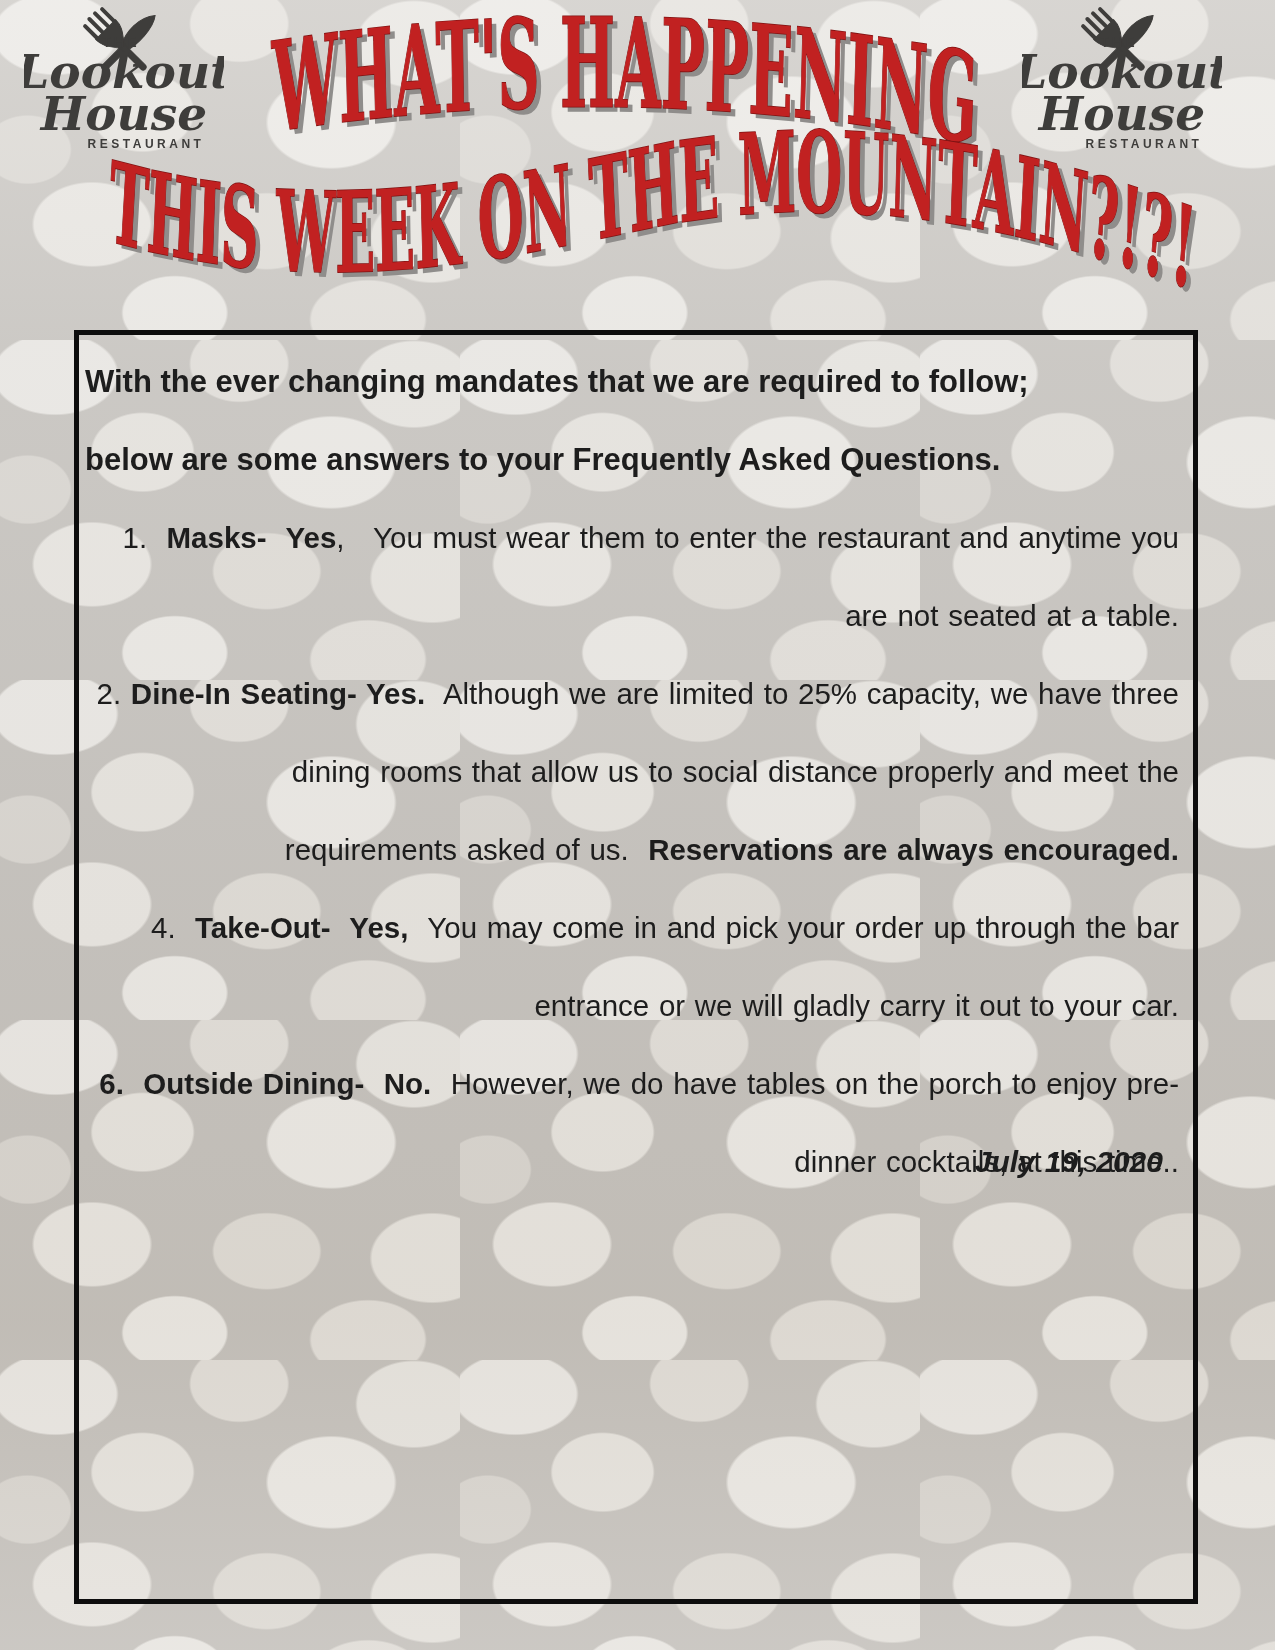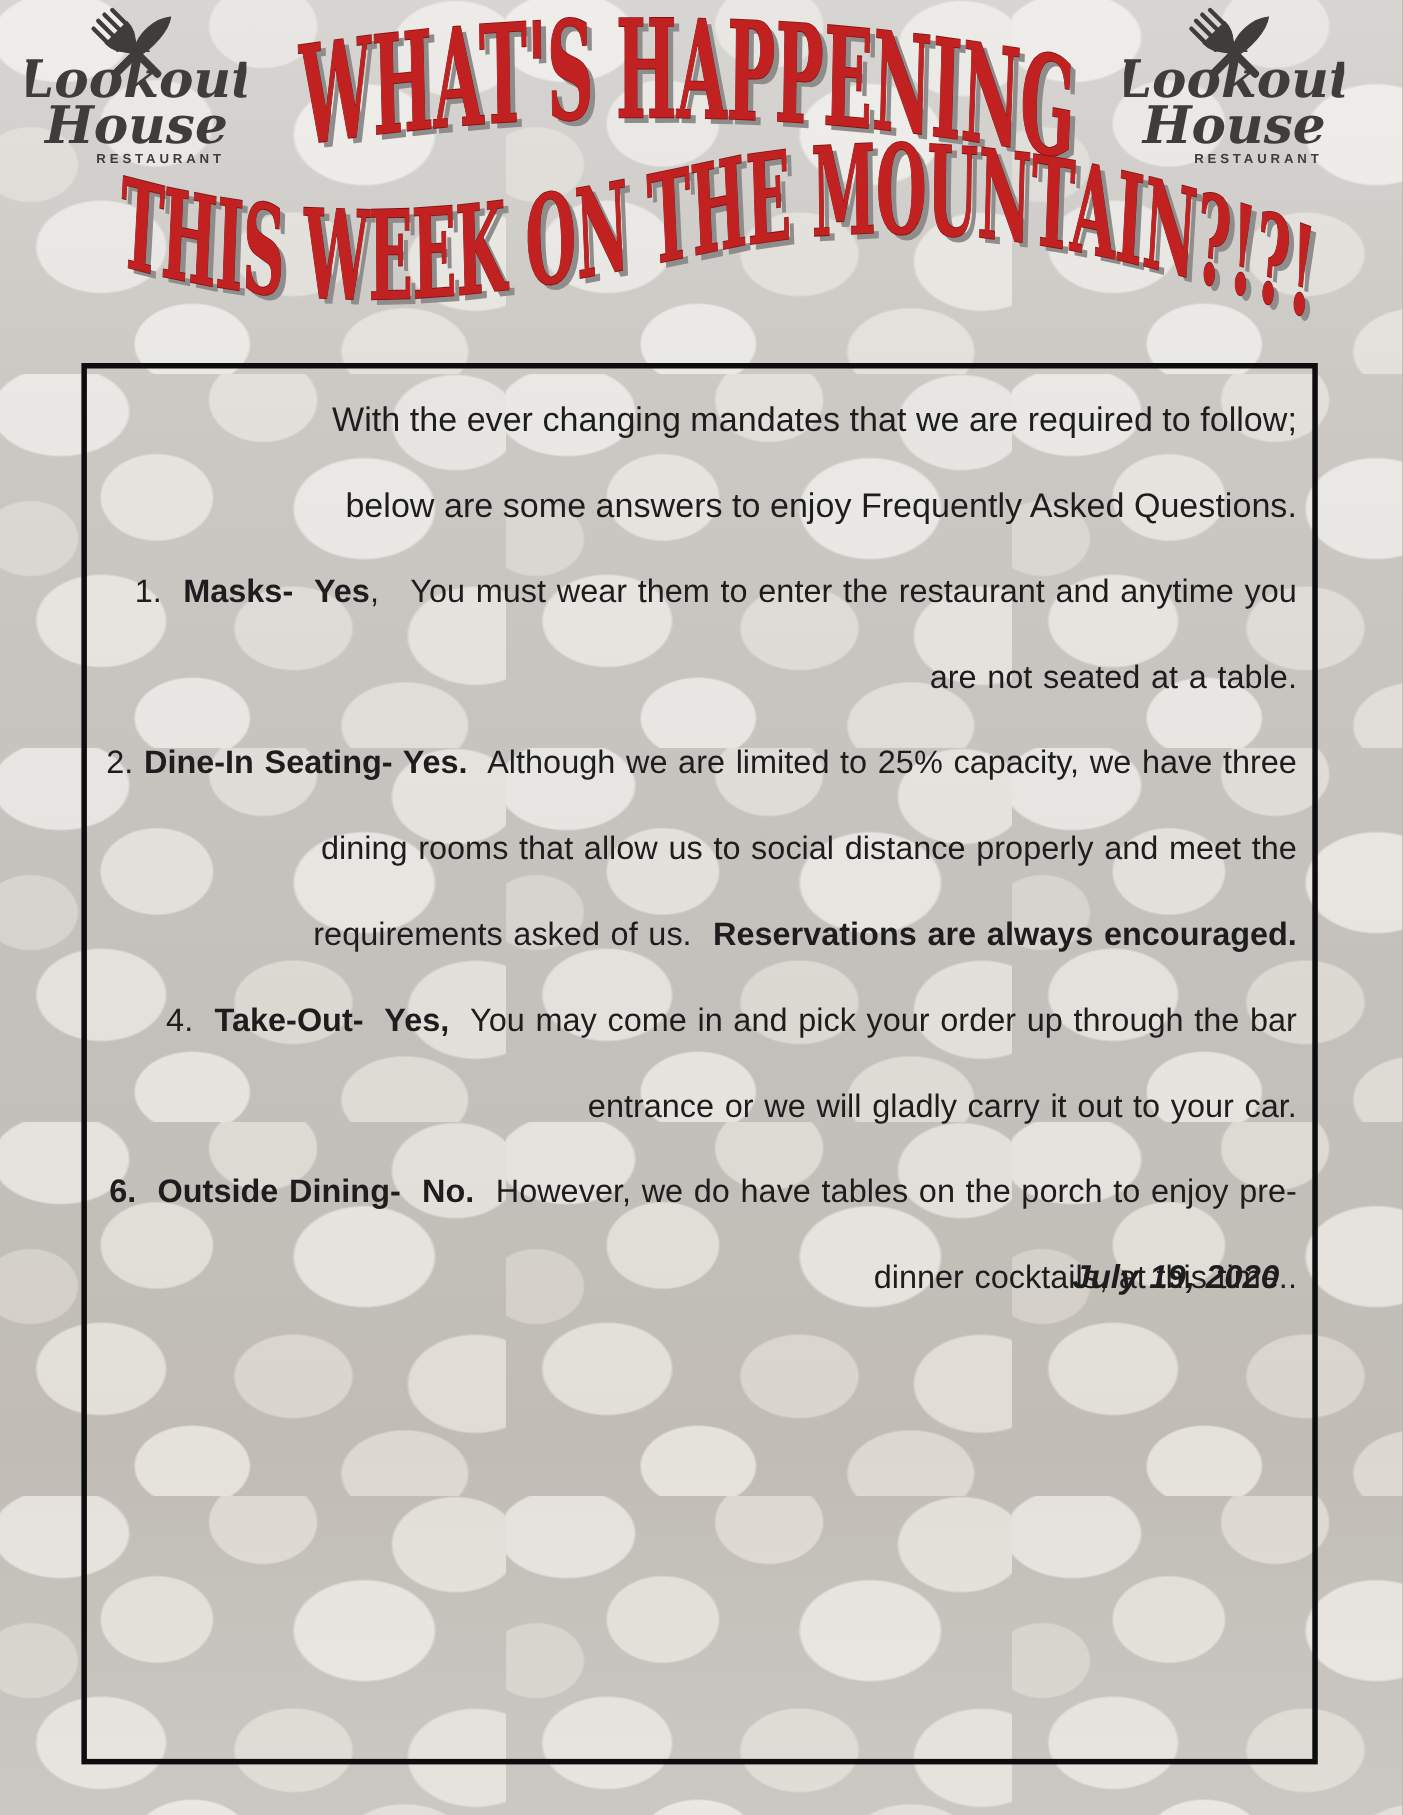--- a/index.html
+++ b/index.html
@@ -42,21 +42,21 @@
             font-size:14px;letter-spacing:3px;fill:#3e3d3b;}
   .logo-script{font-family:"DejaVu Serif", serif;font-style:italic;font-weight:bold;
                font-size:47px;fill:#3e3d3b;}
   .logo-rest{font-family:"Liberation Sans", sans-serif;font-weight:bold;
              font-size:12px;letter-spacing:3.5px;fill:#3e3d3b;}
 
   
   .faq-box{position:absolute;left:74px;top:330px;width:1124px;height:1274px;
            box-sizing:border-box;border:5px solid #0d0d0d;
            padding:8px 14px 0 6px;}
-  .intro{margin:0;text-align:right;font-weight:normal;font-size:31px;line-height:78px;
+  .intro{margin:0;text-align:left;font-weight:bold;font-size:31px;line-height:78px;
          white-space:pre-wrap;}
   .faq-item{position:relative;font-size:29.5px;line-height:78px;
             padding-left:34px;text-indent:-34px;white-space:pre-wrap;
             word-spacing:1.5px;text-align:right;}
   .faq-item .b{font-weight:bold;}
   .faq-item .n{font-weight:normal;}
   .faq-item .num{font-weight:normal;}
   .faq-item .num.b{font-weight:bold;}
   .faq-item .date{position:absolute;right:16px;top:78px;line-height:78px;
                   font-weight:bold;font-style:italic;font-size:30px;text-indent:0;}
@@ -136,20 +136,20 @@
       <text class="logo-the" x="97" y="43" text-anchor="middle">THE</text>
       <text class="logo-script" x="100" y="84" text-anchor="middle">Lookout</text>
       <text class="logo-script" x="100" y="126" text-anchor="middle">House</text>
       <text class="logo-rest" x="122" y="144" text-anchor="middle">RESTAURANT</text>
     </svg>
   </div>
   </div>
 
 <div class="faq-box">
   <p class="intro">With the ever changing mandates that we are required to follow;</p>
-  <p class="intro">below are some answers to enjoy Frequently Asked Questions.</p>
+  <p class="intro">below are some answers to your Frequently Asked Questions.</p>
   <div id="faq-list">
       <div class="faq-item"><span class="num">1.  </span><span class="b">Masks-  Yes</span><span class="n">,   You must wear them to enter the restaurant and anytime you are not seated at a table.</span></div>
       <div class="faq-item"><span class="num">2. </span><span class="b">Dine-In Seating- Yes.</span><span class="n">  Although we are limited to 25% capacity, we have three dining rooms that allow us to social distance properly and meet the requirements asked of us.  </span><span class="b">Reservations are always encouraged.</span></div>
       <div class="faq-item"><span class="num">4.  </span><span class="b">Take-Out-  Yes,</span><span class="n">  You may come in and pick your order up through the bar entrance or we will gladly carry it out to your car.</span></div>
       <div class="faq-item"><span class="num b">6.  </span><span class="b">Outside Dining-  No.</span><span class="n">  However, we do have tables on the porch to enjoy pre-dinner cocktails, at this time..</span><span class="date">July 19, 2020</span></div>
     </div>
 </div>
 
 </body></html>

